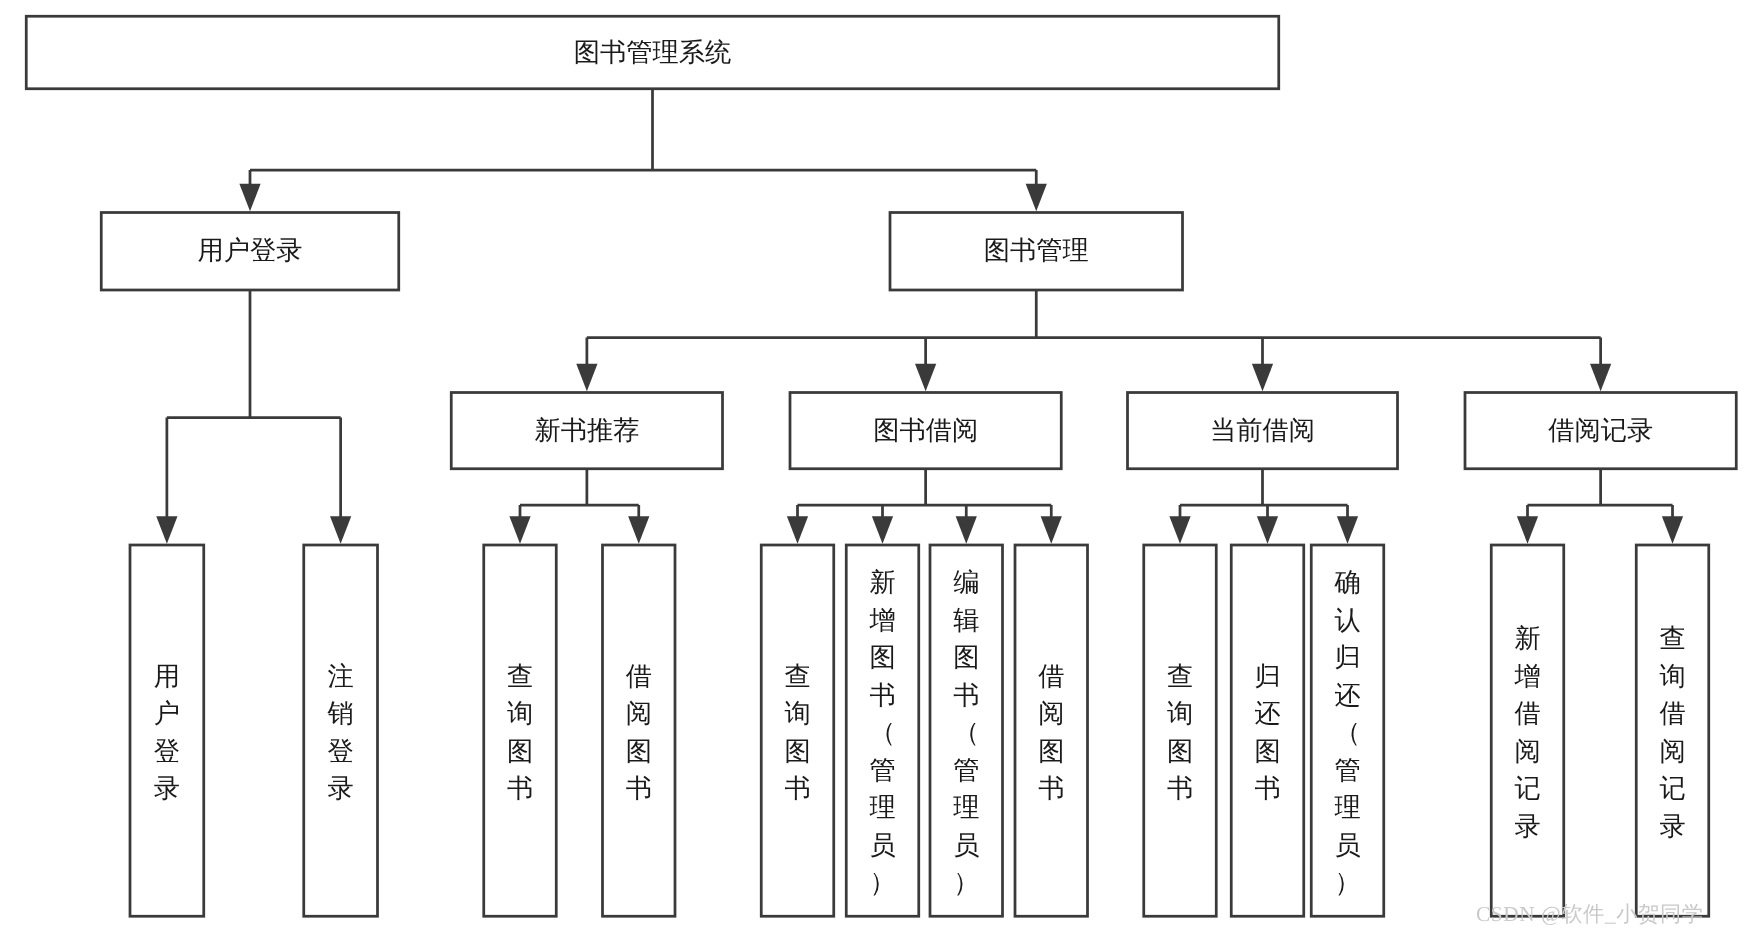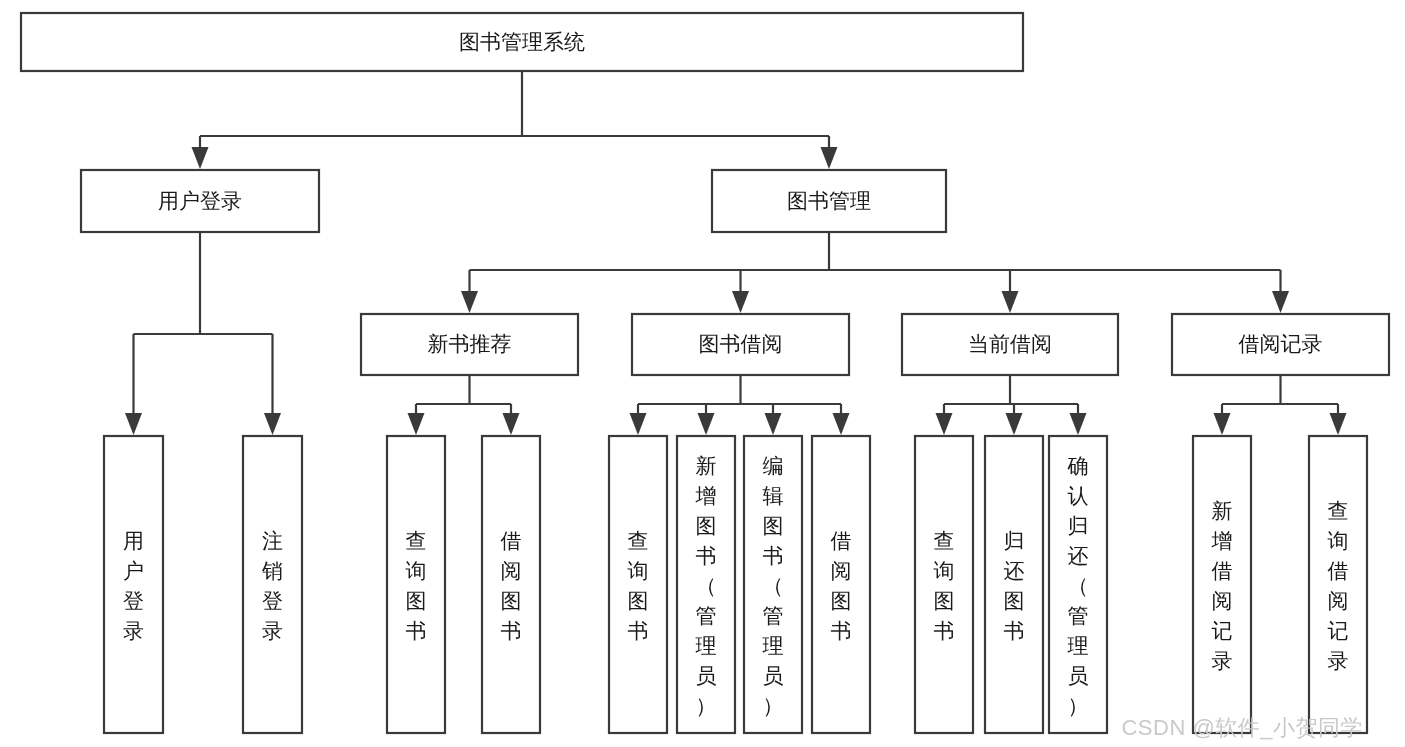--- a/index.html
+++ b/index.html
@@ -53,22 +53,22 @@
   }
   .arrow-head {
     fill: #3a3a3a;
     stroke: none;
   }
   .watermark {
     position: absolute;
     right: 8px;
     bottom: 4px;
     color: #c9c9c9;
-    font-size: 22px;
-    font-family: Liberation Sans, sans-serif;
+    font-size: 17px;
+    font-family: Liberation Serif, serif;
     letter-spacing: 0.5px;
     white-space: nowrap;
     user-select: none;
   }
 </style>
 </head>
 <body>
 
 <div id="diagram-root">
   <svg class="diagram" viewBox="0 0 1405 747" xmlns="http://www.w3.org/2000/svg">

